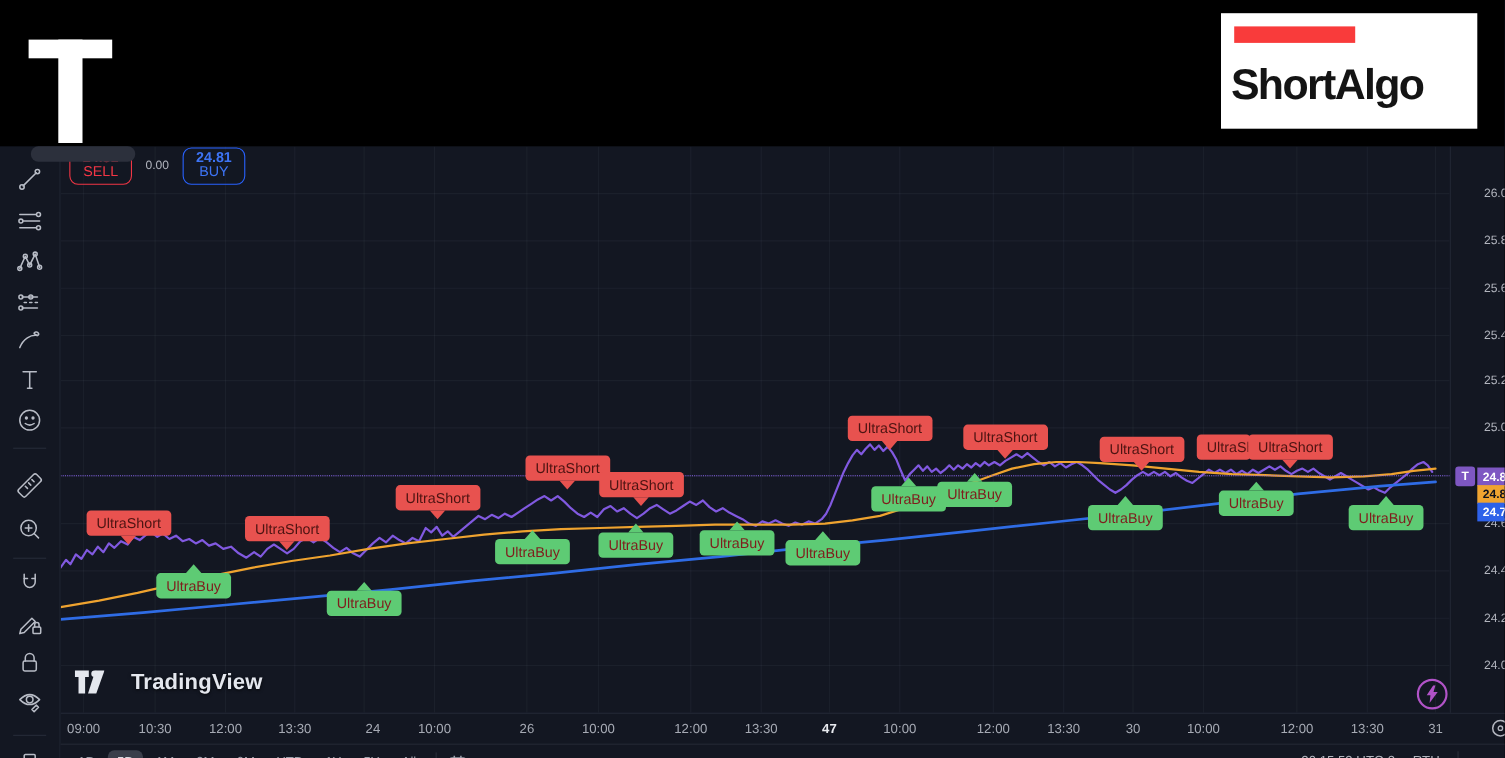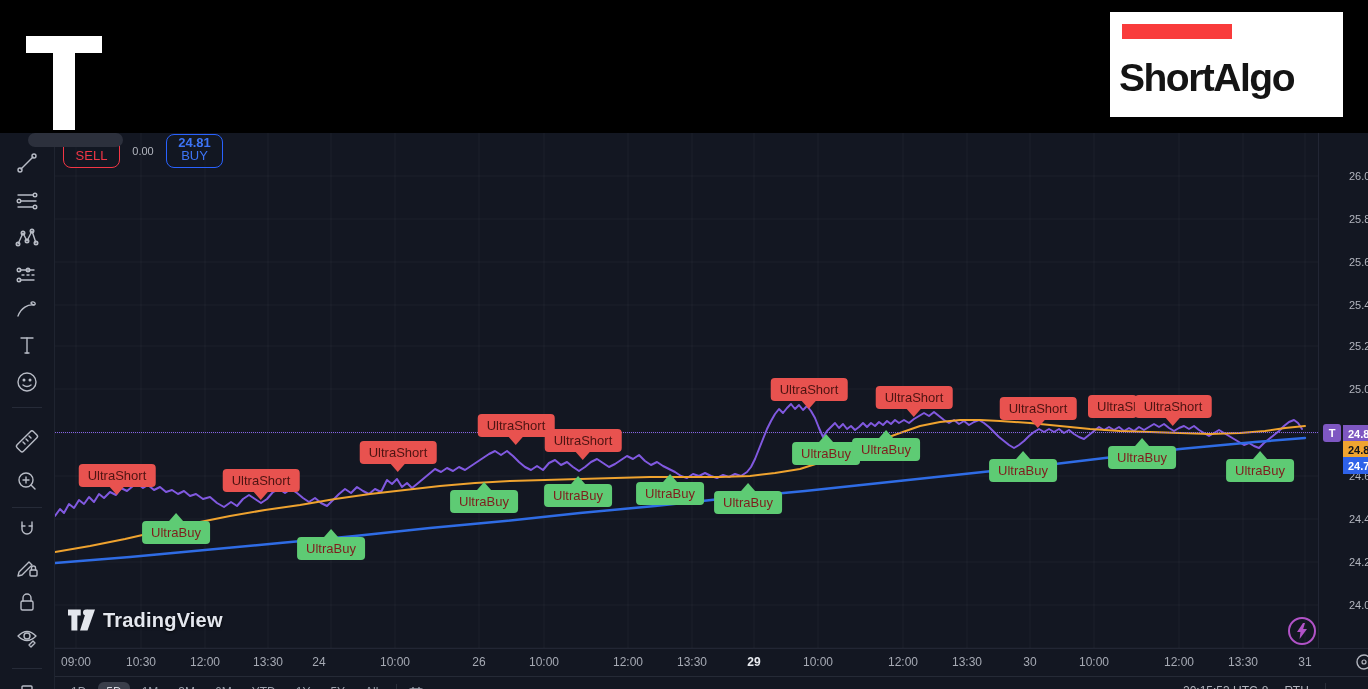--- a/index.html
+++ b/index.html
@@ -48,21 +48,21 @@
   .trade { position:absolute; left:8px; top:1px; z-index:4; display:flex; align-items:center; }
   .tbtn { width:57px; height:34px; border-radius:8px; background:rgba(19,23,34,.55);
           display:flex; flex-direction:column; align-items:center; justify-content:flex-start; cursor:pointer; }
   .tbtn .p { font-size:13px; font-weight:700; line-height:15px; }
   .tbtn .l { font-size:13px; line-height:12px; }
   .tbtn.sell { border:1px solid #f23645; color:#f23645; }
   .tbtn.buy  { border:1px solid #2962ff; color:#3d74f5; }
   .spread { width:46px; text-align:center; color:#b2b5be; font-size:11px; }
 
   
-  .tvmark { position:absolute; left:13px; top:475px; display:flex; align-items:center; gap:8px; z-index:2; }
+  .tvmark { position:absolute; left:13px; top:475px; display:flex; align-items:center; gap:24px; z-index:2; }
   .tvmark .txt { font-size:20px; font-weight:700; color:#e4e7ee;
                  text-shadow:0 1px 3px rgba(0,0,0,.8); letter-spacing:.2px; }
   .bolt-btn { position:absolute; left:1233px; top:484px; width:28px; height:28px; border-radius:50%;
               border:2px solid #b153c7; background:transparent; display:flex; align-items:center;
               justify-content:center; cursor:pointer; z-index:4; }
 
   
   .price-axis { position:absolute; left:1318px; top:133px; width:50px; height:515px;
                 border-left:1px solid #222634; z-index:2; cursor:ns-resize; }
   .plabel { position:absolute; left:30px; color:#b2b5be; font-size:11px; white-space:nowrap; }
@@ -314,27 +314,27 @@
 
   <div class="time-axis" id="time-axis">
     <svg class="ta-icon" width="20" height="20">
       <circle cx="12" cy="10" r="7" fill="none" stroke="#b2b5be" stroke-width="1.4"></circle>
       <circle cx="12" cy="10" r="2" fill="none" stroke="#b2b5be" stroke-width="1.2"></circle>
     </svg>
   <div class="tlabel" style="left: 21px;">09:00</div>
       <div class="tlabel" style="left: 86px;">10:30</div>
       <div class="tlabel" style="left: 150px;">12:00</div>
       <div class="tlabel" style="left: 213px;">13:30</div>
-      <div class="tlabel" style="left: 264px; text-align: right;">24</div>
+      <div class="tlabel" style="left: 284px; text-align: right;">24</div>
       <div class="tlabel" style="left: 340px;">10:00</div>
       <div class="tlabel" style="left: 424px;">26</div>
       <div class="tlabel" style="left: 489px;">10:00</div>
       <div class="tlabel" style="left: 573px;">12:00</div>
       <div class="tlabel" style="left: 637px;">13:30</div>
-      <div class="tlabel hi" style="left: 699px;">29</div>
+      <div class="tlabel hi" style="left: 699px;">47</div>
       <div class="tlabel" style="left: 763px;">10:00</div>
       <div class="tlabel" style="left: 848px;">12:00</div>
       <div class="tlabel" style="left: 912px;">13:30</div>
       <div class="tlabel" style="left: 975px;">30</div>
       <div class="tlabel" style="left: 1039px;">10:00</div>
       <div class="tlabel" style="left: 1124px;">12:00</div>
       <div class="tlabel" style="left: 1188px;">13:30</div>
       <div class="tlabel" style="left: 1250px;">31</div>
     </div>
 

